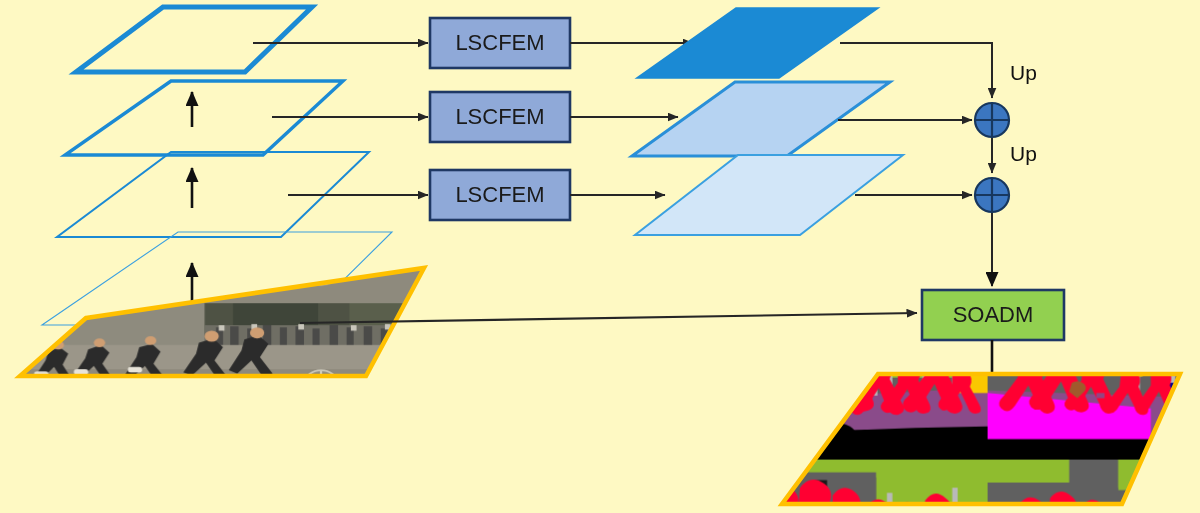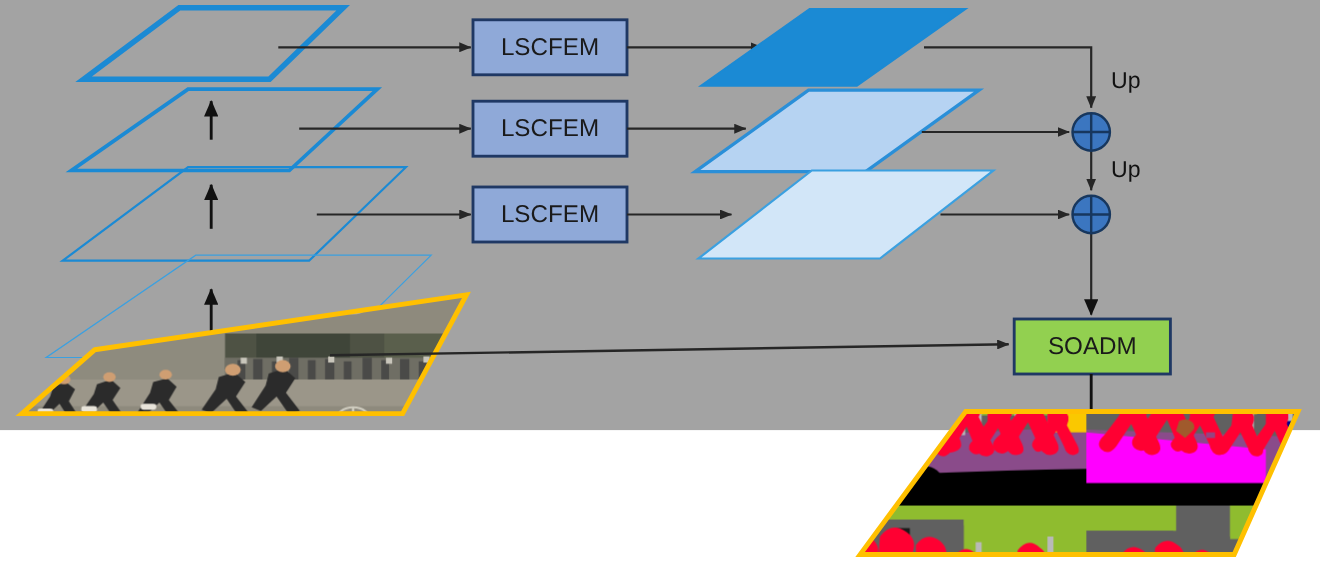--- a/index.html
+++ b/index.html
@@ -1,17 +1,17 @@
 <!DOCTYPE html>
 <html><head>
 <meta charset="utf-8">
 <style>
   html,body{margin:0;padding:0;background:#ffffff;}
   body{width:1200px;height:513px;font-family:"Liberation Sans",sans-serif;overflow:hidden;}
-  #stage{position:relative;width:1200px;height:391px;background:#a3a3a3;}
+  #stage{position:relative;width:1200px;height:513px;background:#fef9c3;}
   #svgroot{position:absolute;left:0;top:0;width:1200px;height:513px;}
   .blk-label{font-family:"Liberation Sans",sans-serif;font-size:22px;fill:#1a1a1a;}
   .up-label{font-family:"Liberation Sans",sans-serif;font-size:21px;fill:#111111;}
 </style>
 </head>
 <body>
 
 <div id="stage">
 <svg id="svgroot" viewBox="0 0 1200 513">
   <defs>

